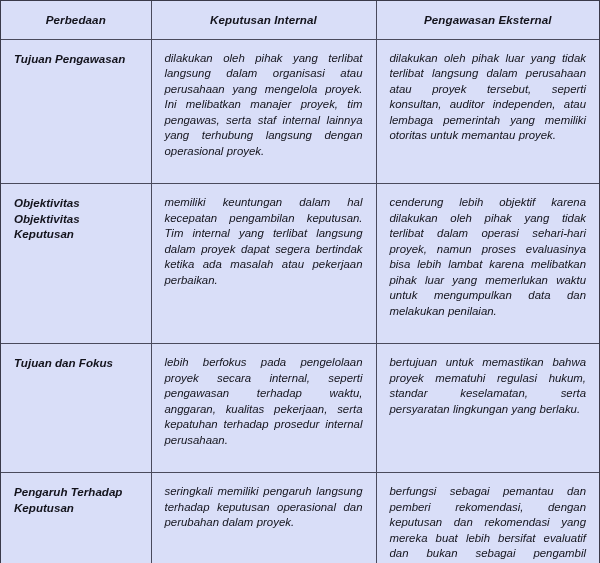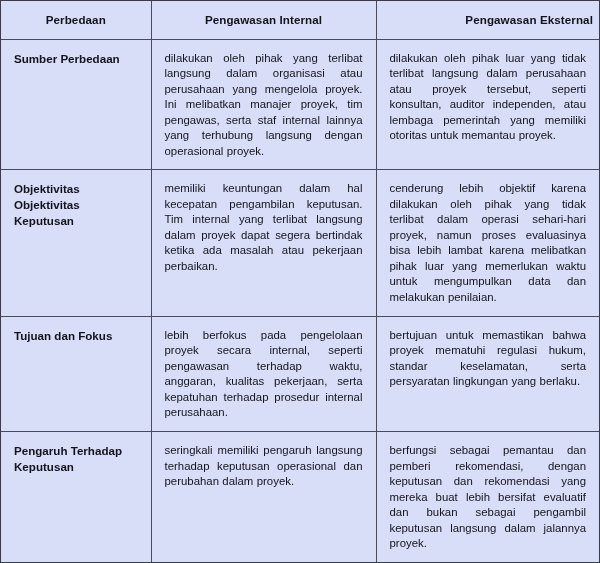--- a/index.html
+++ b/index.html
@@ -13,20 +13,21 @@
     font-family: "Liberation Sans", sans-serif;
     color: #13131c;
     overflow: hidden;
   }
   .table-wrap {
     width: 600px;
     height: 563px;
     box-sizing: border-box;
     background: #bef264;
     border: 1.6px solid #3a3a4a;
+    font-style: italic;
   }
   table.comparison-table {
     width: 100%;
     height: 100%;
     border-collapse: collapse;
     table-layout: fixed;
     background: #d9def8;
   }
   col.col-aspect { width: 150px; }
   col.col-internal { width: 225px; }
@@ -37,40 +38,40 @@
     border-right: 1.3px solid #4a4a5c;
     padding: 9px 6px 10px 6px;
     font-size: 11.6px;
     font-weight: bold;
     letter-spacing: 0.1px;
     text-align: center;
     vertical-align: middle;
     height: 38px;
     box-sizing: border-box;
   }
-  thead th:last-child { border-right: none; text-align: right; }
+  thead th:last-child { border-right: none; }
 
   tbody td {
     border-top: 1.3px solid #4a4a5c;
     border-right: 1.3px solid #4a4a5c;
     vertical-align: top;
     box-sizing: border-box;
   }
   tbody td:last-child { border-right: none; }
   tbody tr:first-child td { border-top: none; }
 
   td.aspect-cell {
     padding: 11px 8px 10px 13px;
     font-size: 11.6px;
     font-weight: bold;
     line-height: 1.35;
     text-align: left;
   }
   td.desc-cell {
-    padding: 11px 13px 10px 13px;
+    padding: 11px 13px 24px 13px;
     font-size: 11.4px;
     line-height: 1.36;
     text-align: justify;
     text-justify: inter-word;
     hyphens: manual;
     word-spacing: 0.2px;
   }
 </style>
 </head>
 <body>
@@ -78,27 +79,27 @@
 <div class="table-wrap">
   <table class="comparison-table">
     <colgroup>
       <col class="col-aspect">
       <col class="col-internal">
       <col class="col-external">
     </colgroup>
     <thead>
       <tr>
         <th>Perbedaan</th>
-        <th>Pengawasan Internal</th>
+        <th>Keputusan Internal</th>
         <th>Pengawasan Eksternal</th>
       </tr>
     </thead>
     <tbody>
       <tr>
-        <td class="aspect-cell">Sumber Perbedaan</td>
+        <td class="aspect-cell">Tujuan Pengawasan</td>
         <td class="desc-cell">dilakukan oleh pihak yang terlibat langsung dalam organisasi atau perusahaan yang mengelola proyek. Ini melibatkan manajer proyek, tim pengawas, serta staf internal lainnya yang terhubung langsung dengan operasional proyek.</td>
         <td class="desc-cell">dilakukan oleh pihak luar yang tidak terlibat langsung dalam perusahaan atau proyek tersebut, seperti konsultan, auditor independen, atau lembaga pemerintah yang memiliki otoritas untuk memantau proyek.</td>
       </tr>
       <tr>
         <td class="aspect-cell">Objektivitas Objektivitas Keputusan</td>
         <td class="desc-cell">memiliki keuntungan dalam hal kecepatan pengambilan keputusan. Tim internal yang terlibat langsung dalam proyek dapat segera bertindak ketika ada masalah atau pekerjaan perbaikan.</td>
         <td class="desc-cell">cenderung lebih objektif karena dilakukan oleh pihak yang tidak terlibat dalam operasi sehari-hari proyek, namun proses evaluasinya bisa lebih lambat karena melibatkan pihak luar yang memerlukan waktu untuk mengumpulkan data dan melakukan penilaian.</td>
       </tr>
       <tr>
         <td class="aspect-cell">Tujuan dan Fokus</td>

